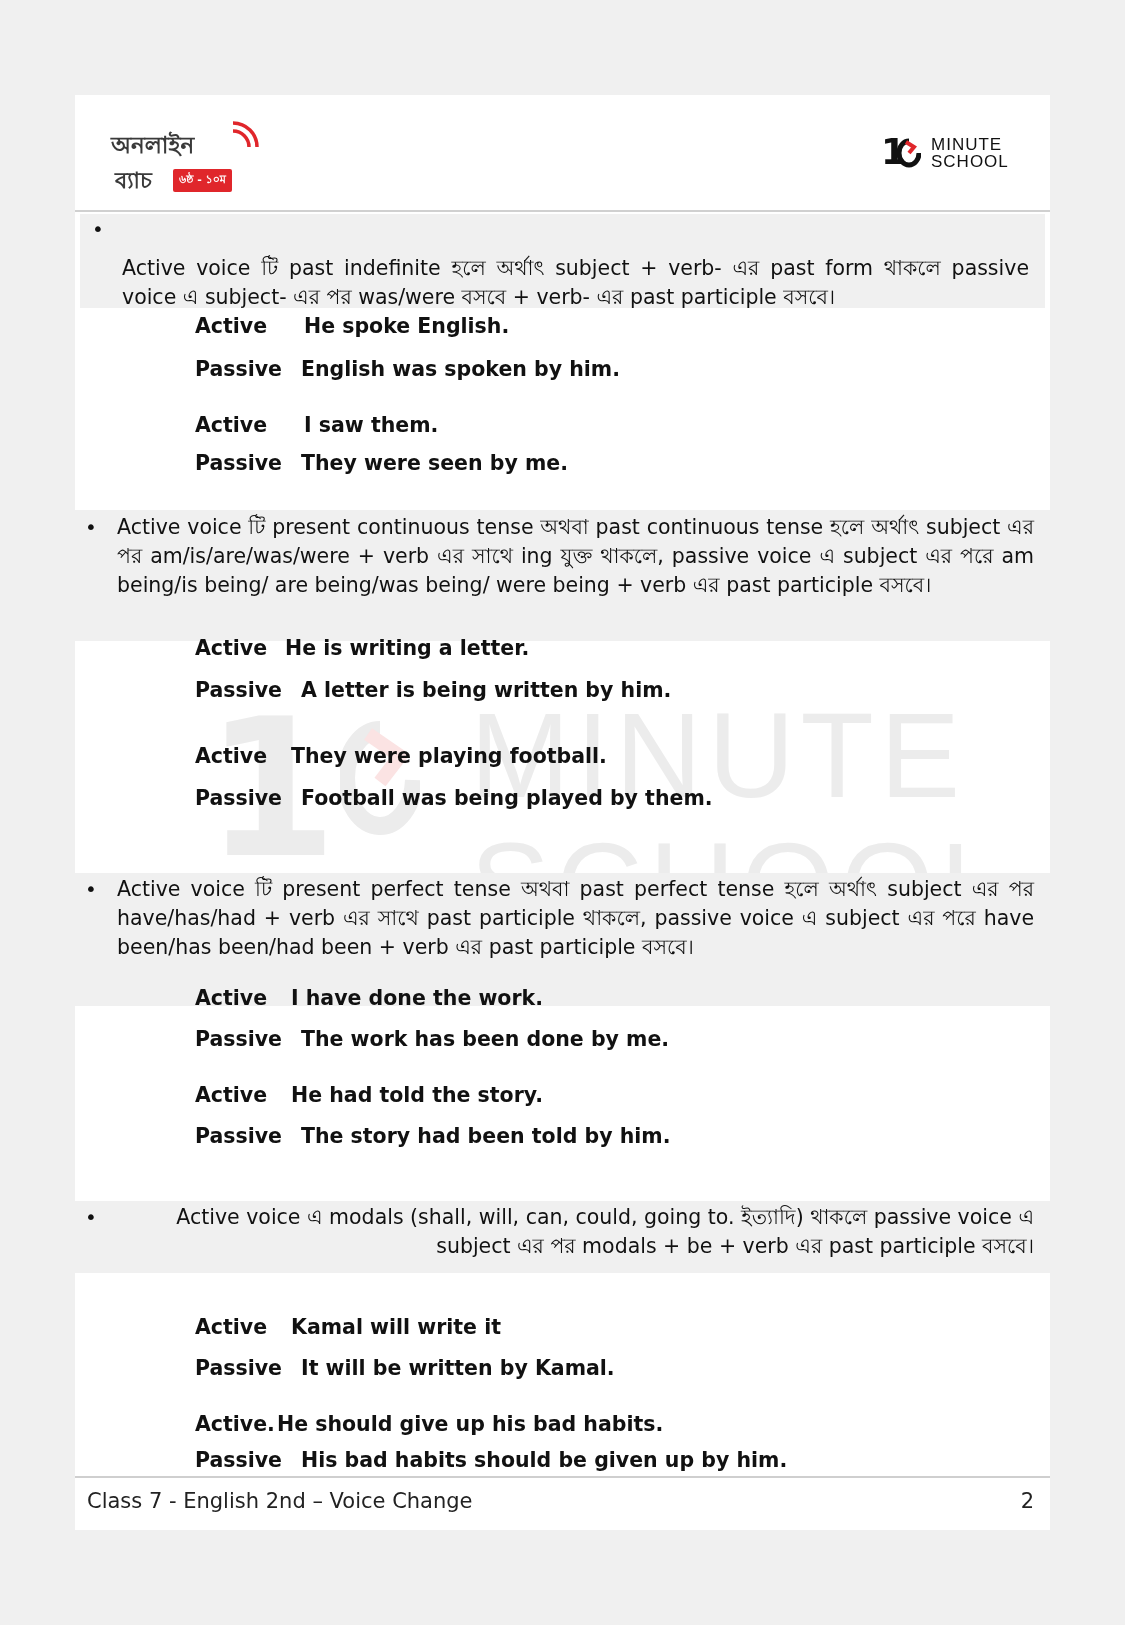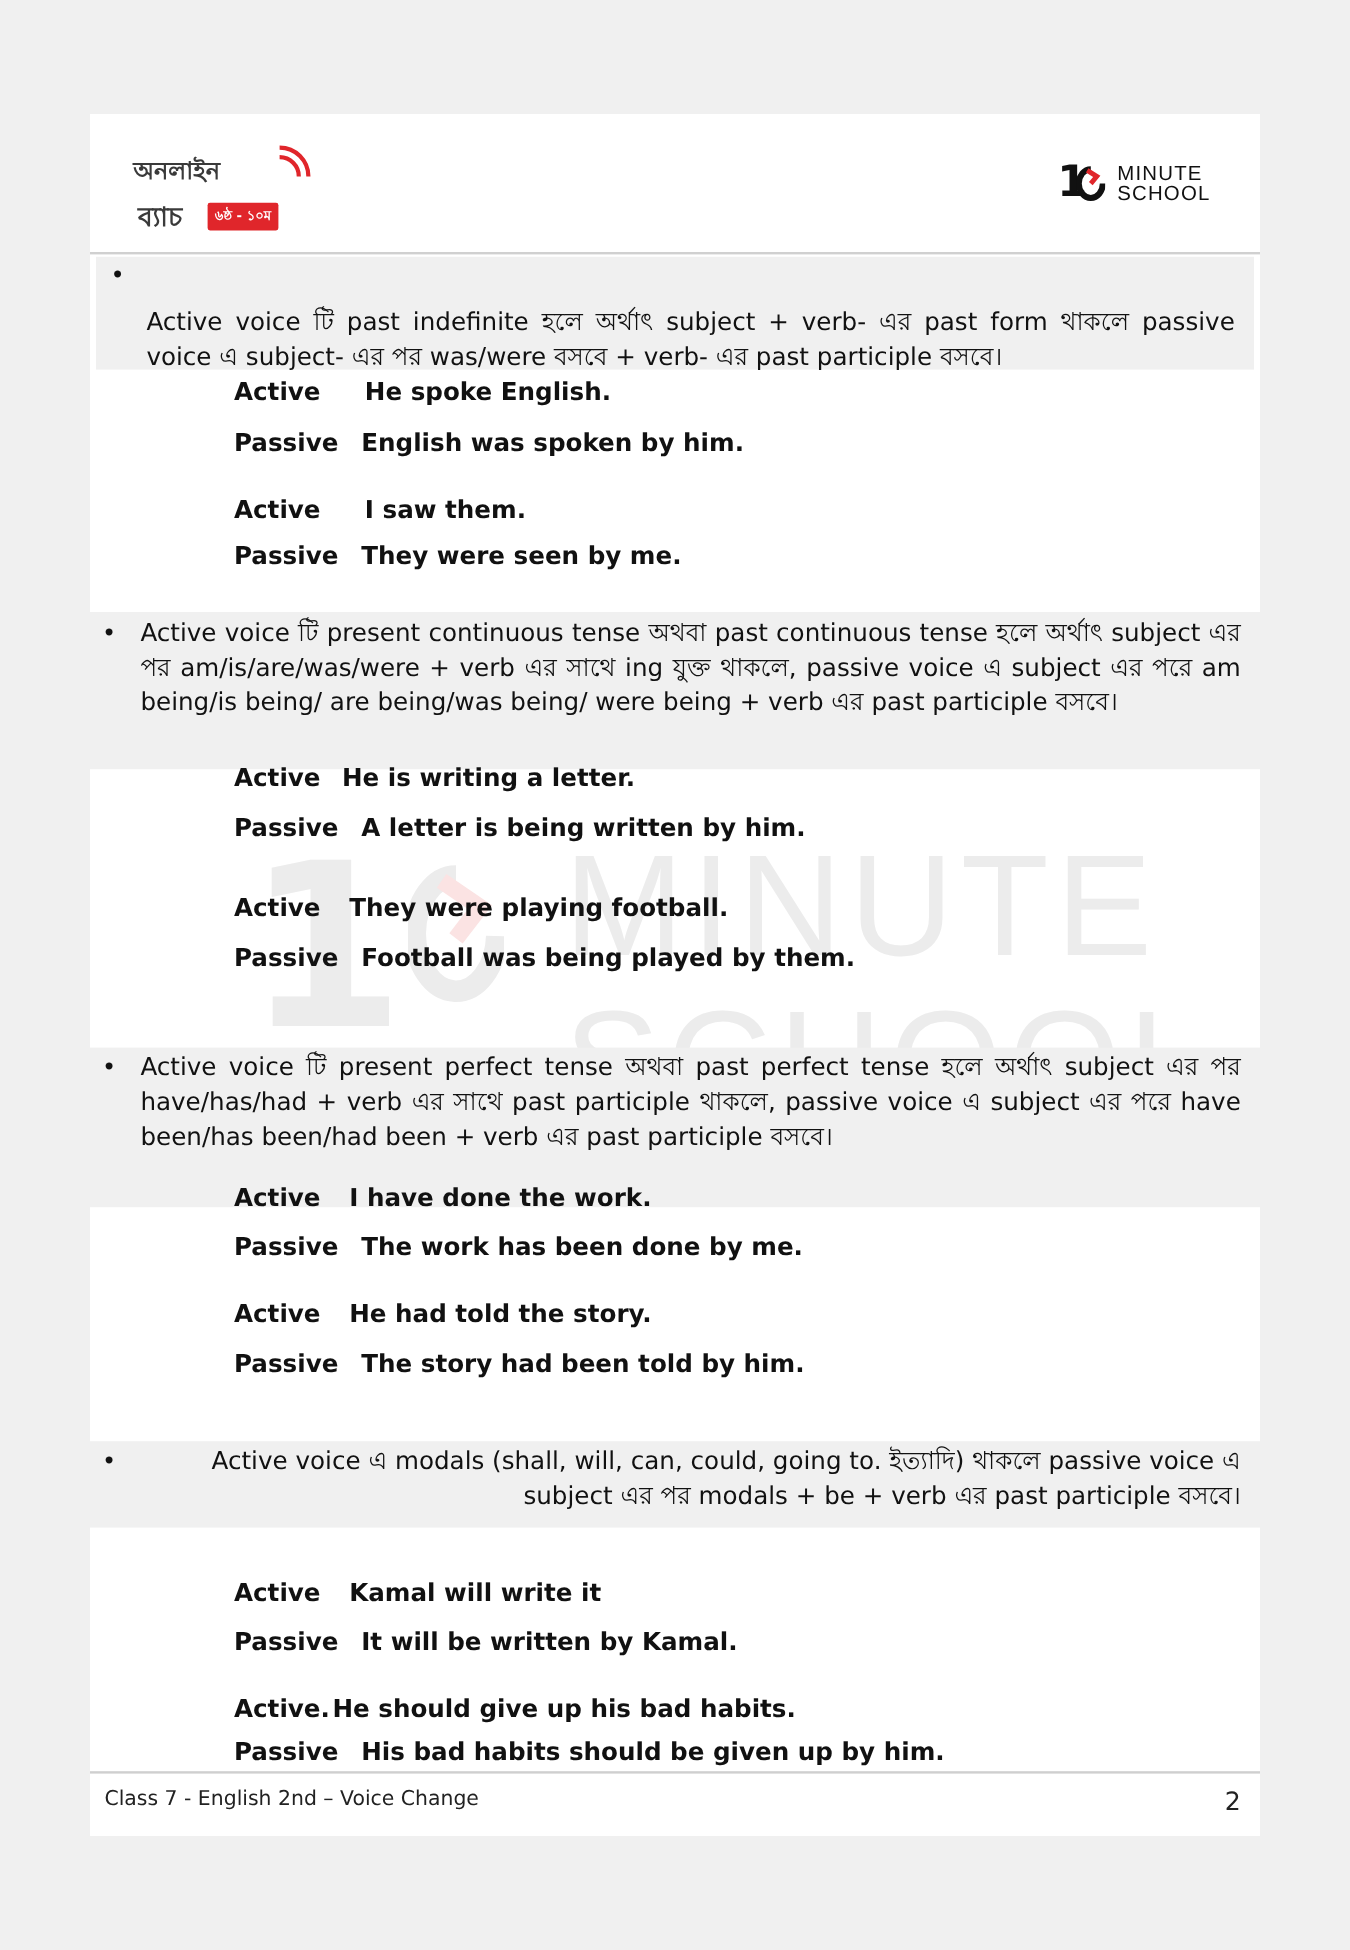--- a/index.html
+++ b/index.html
@@ -19,21 +19,21 @@
   }
   .header {
     position: absolute; left: 0; top: 0; width: 975px; height: 117px;
     border-bottom: 2px solid #d0d0d0;
     box-sizing: border-box;
   }
   
   .logo-left { position: absolute; left: 36px; top: 24px; width: 150px; height: 70px; }
   .logo-left .word1 {
     position: absolute; left: 0; top: 8px;
-    font-size: 20px; font-weight: bold; color: #3a3a3a; letter-spacing: 0px;
+    font-size: 23px; font-weight: bold; color: #3a3a3a; letter-spacing: 0px;
     white-space: nowrap;
   }
   .logo-left .word2 {
     position: absolute; left: 4px; top: 44px;
     font-size: 22px; font-weight: bold; color: #3a3a3a;
   }
   .logo-left .badge {
     position: absolute; left: 62px; top: 50px;
     background: #e0262b; color: #fff; font-size: 11px; font-weight: bold;
     padding: 2px 6px; border-radius: 2px; white-space: nowrap;
@@ -90,21 +90,21 @@
   }
   .ex-group { position: absolute; left: 120px; }
   .ex-line { position: absolute; left: 0; white-space: nowrap; font-size: 20.5px; line-height: 26px; }
   .ex-label { font-weight: bold; display: inline-block; }
   .ex-text { display: inline-block; font-weight: bold; }
 
   .footer-rule {
     position: absolute; left: 0; top: 1381px; width: 975px; height: 2px; background: #cfcfcf;
   }
   .footer-left {
-    position: absolute; left: 12px; top: 1394px; font-size: 17px; color: #222;
+    position: absolute; left: 12px; top: 1394px; font-size: 21px; color: #222;
   }
   .footer-right {
     position: absolute; right: 16px; top: 1394px; font-size: 21px; color: #222;
   }
 </style>
 </head>
 <body>
 
 <div class="page">
 

